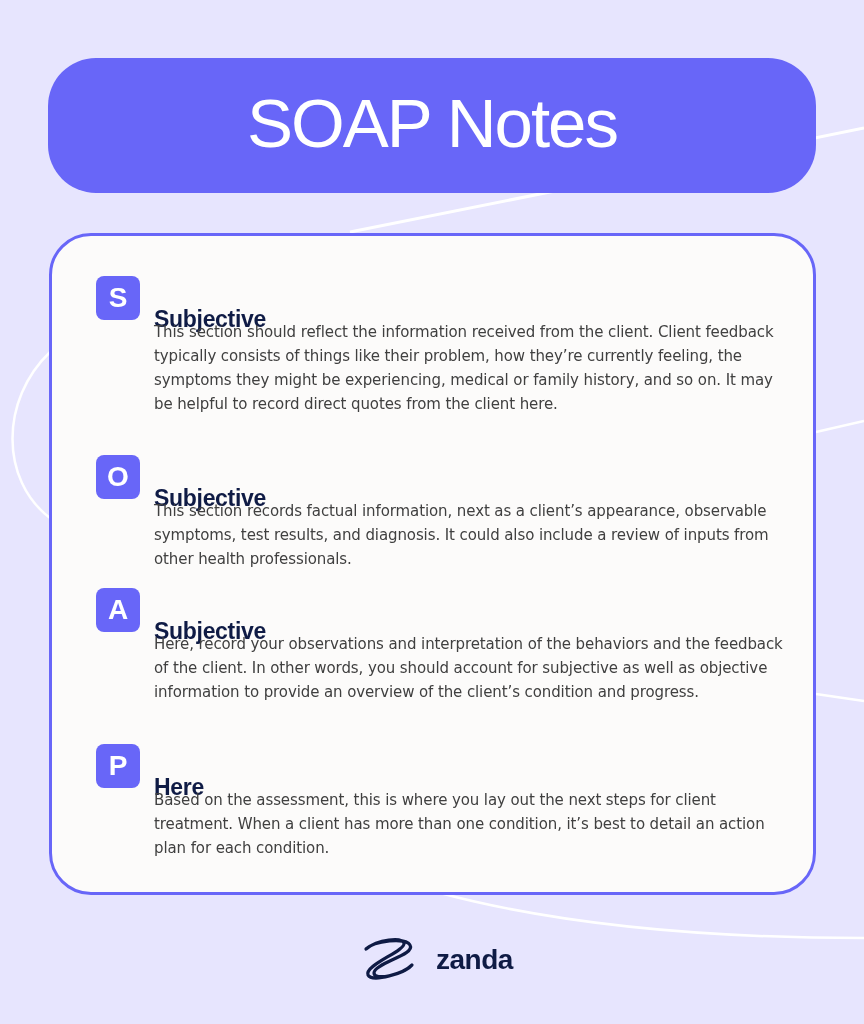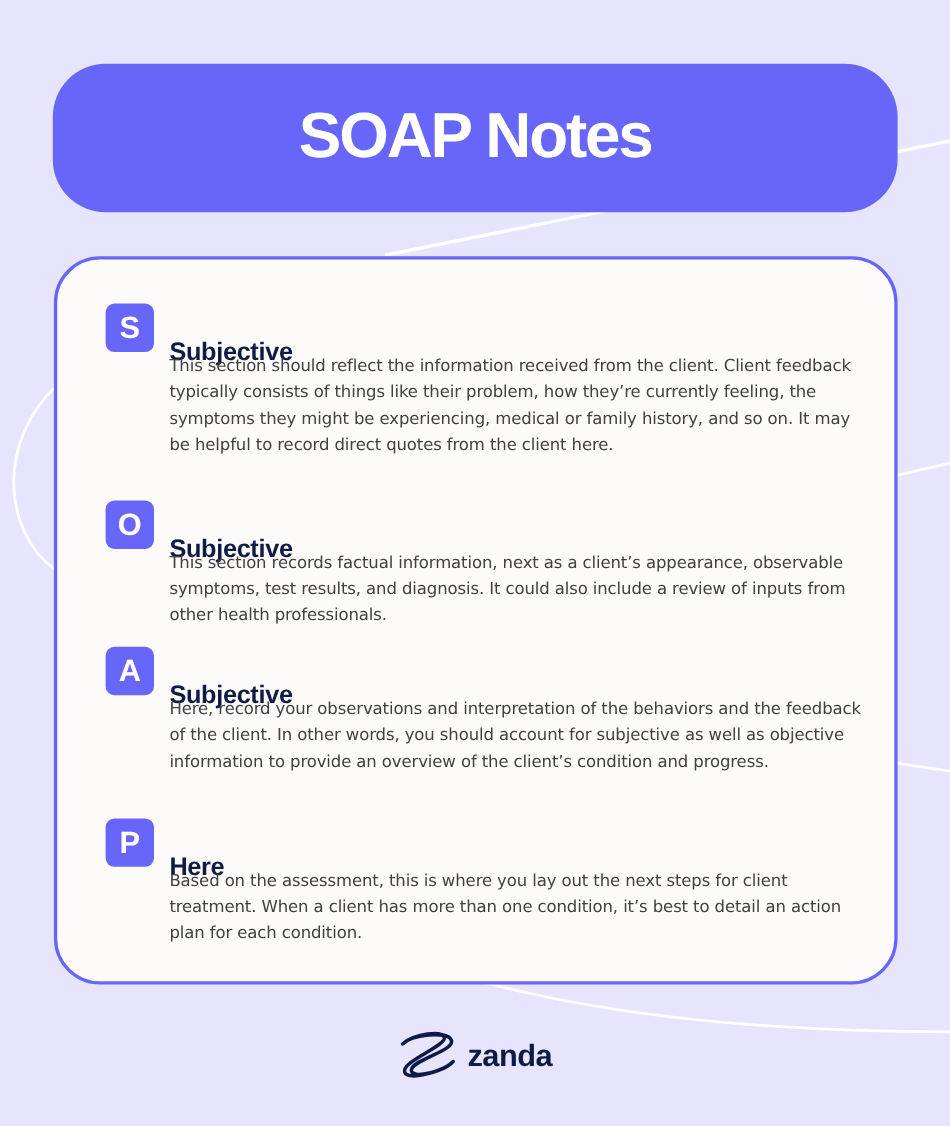--- a/index.html
+++ b/index.html
@@ -9,21 +9,21 @@
     font-family: "Liberation Sans", sans-serif;
     position: relative;
   }
   .bg-lines { position: absolute; left: 0; top: 0; width: 864px; height: 1024px; z-index: 0; }
   .header {
     position: absolute; left: 48px; top: 58px; width: 768px; height: 135px;
     background: #6866f8; border-radius: 48px; z-index: 1;
     display: flex; align-items: center; justify-content: center;
   }
   .header h1 {
-    color: #ffffff; font-size: 58px; font-weight: 700; letter-spacing: -2px;
+    color: #ffffff; font-size: 69px; font-weight: 400; letter-spacing: -2px;
     margin-top: -4px;
   }
   .card {
     position: absolute; left: 49px; top: 233px; width: 767px; height: 662px;
     background: #fcfbfa; border: 3px solid #6866f8; border-radius: 42px; z-index: 1;
   }
   .section { position: absolute; left: 0; width: 100%; }
   .badge {
     position: absolute; left: 44px; width: 44px; height: 44px;
     background: #6866f8; border-radius: 8px;
@@ -34,21 +34,21 @@
     position: absolute; left: 102px; top: 6px;
     color: #0f1b45; font-size: 23px; font-weight: 700; letter-spacing: -0.3px; margin-top: 24px;
   }
   .sec-body {
     position: absolute; left: 102px; top: 44px; width: 640px;
     color: #404040; font-size: 16.4px; line-height: 24px;
     font-family: "DejaVu Sans", sans-serif; font-size: 15px; letter-spacing: -0.1px;
   }
   .logo {
     position: absolute; left: 360px; top: 935px; height: 50px; z-index: 1;
-    display: flex; align-items: center; gap: 7px;
+    display: flex; align-items: center; gap: 18px;
   }
   .logo-text { color: #0f1b45; font-size: 28px; font-weight: 700; letter-spacing: -0.5px; }
 </style>
 </head>
 <body>
 
 <svg class="bg-lines" viewBox="0 0 864 1024">
   <path d="M 350 232 L 560 190 L 864 128" stroke="#ffffff" stroke-width="3" fill="none"></path>
   <path d="M 50 352 C 0 400, 0 480, 50 518" stroke="#ffffff" stroke-width="2.5" fill="none"></path>
   <path d="M 816 432 L 864 421" stroke="#ffffff" stroke-width="2.5" fill="none"></path>

